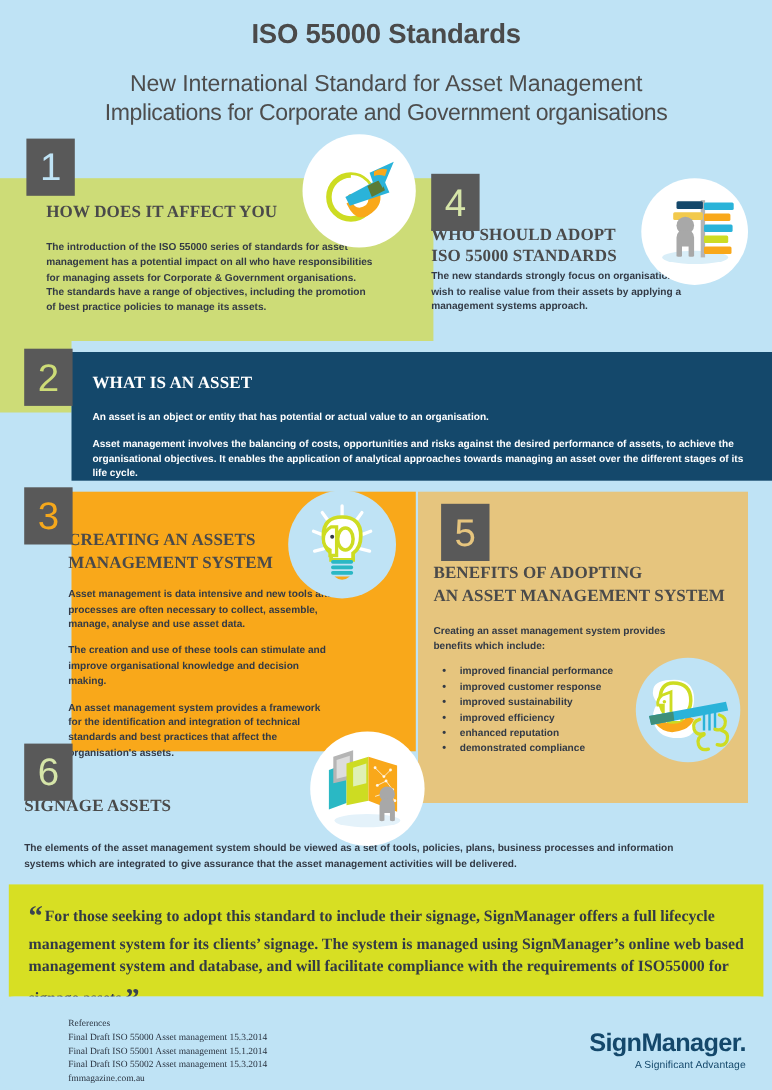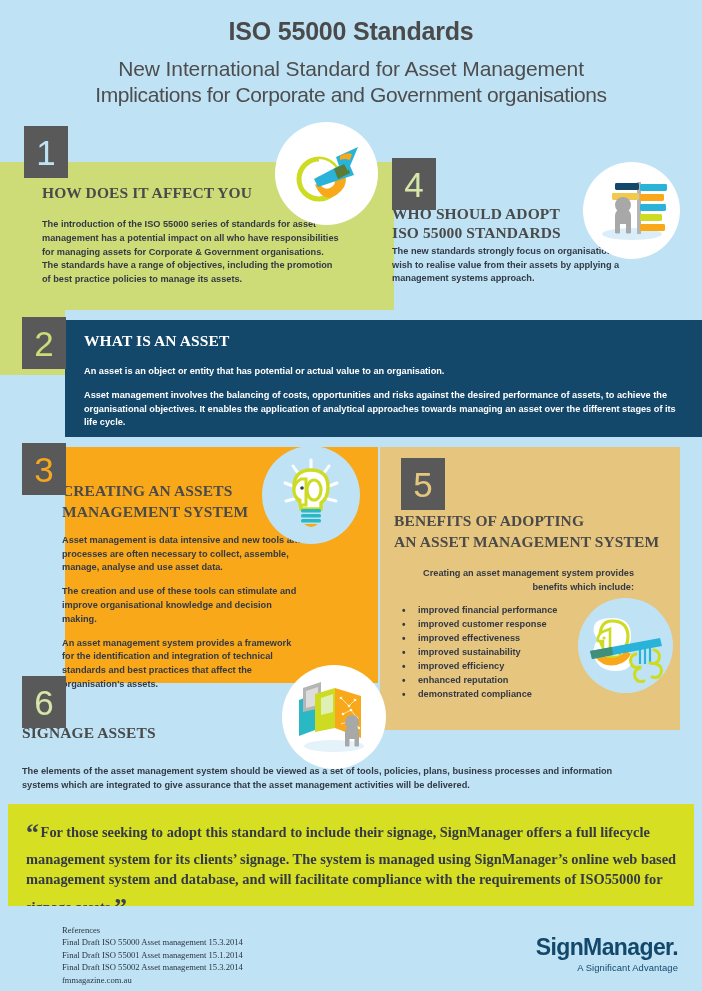--- a/index.html
+++ b/index.html
@@ -17,21 +17,21 @@
 
   
   .hdr { position: absolute; left: 0; top: 0; width: 702px; height: 118px; text-align: center; }
   .hdr-title {
     font-family: "Liberation Sans", sans-serif;
     font-size: 25px; font-weight: bold; color: #4a4a4a;
     letter-spacing: -0.2px; margin-top: 18px; line-height: 1.1;
   }
   .hdr-sub1 {
     font-size: 21px; color: #4d4d4d; font-weight: normal;
-    margin-top: 11px; line-height: 1.15; letter-spacing: -0.1px;
+    margin-top: 19px; line-height: 1.15; letter-spacing: -0.1px;
   }
   .hdr-sub2 {
     font-size: 21px; color: #4d4d4d; font-weight: normal;
     margin-top: 2px; line-height: 1.15; letter-spacing: -0.4px;
   }
 
   
   .block { position: absolute; }
   .num-badge {
     position: absolute;
@@ -172,21 +172,21 @@
       <rect x="47" y="52" width="25" height="7" rx="1.4" fill="#f9a81a"></rect>
       <circle cx="30" cy="33" r="8" fill="#a8a8a8"></circle>
       <path d="M22 44 q0 -7 8 -7 q8 0 8 7 l0 17 q-3 1 -5 0 l0 -9 l-6 0 l0 9 q-2 1 -5 0 z" fill="#a8a8a8"></path>
     </svg>
   </div>
 
   <div class="block" id="sec2-strip"></div>
   <div class="block" id="sec2-panel"></div>
   <div class="num-badge" style="left:22px; top:317px; color:#cddc77;">2</div>
 
-  <div class="block" style="left:84px; top:332px; width:600px; z-index:4;">
+  <div class="block" style="left:84px; top:340px; width:600px; z-index:4;">
     <div class="sec-title white">WHAT IS AN ASSET</div>
     <div class="body-txt white" style="margin-top:14px; width:598px;">
       <p>An asset is an object or entity that has potential or actual value to an organisation.</p>
       <p>Asset management involves the balancing of costs, opportunities and risks against the desired performance of assets, to achieve the organisational objectives. It enables the application of analytical approaches towards managing an asset over the different stages of its life cycle.</p>
     </div>
   </div>
 
   <div class="block" id="sec3-panel"></div>
   <div class="num-badge orange" style="left:22px; top:443px;">3</div>
 
@@ -221,27 +221,26 @@
       <path d="M33 69 q7 6 14 0 z" fill="#f9a81a"></path>
     </svg>
   </div>
 
   <div class="block" id="sec5-panel"></div>
   <div class="num-badge tan" style="left:401px; top:458px;">5</div>
 
   <div class="block" style="left:394px; top:512px; width:290px;">
     <div class="sec-title">BENEFITS OF ADOPTING</div>
     <div class="sec-title" style="margin-top:2px;">AN ASSET MANAGEMENT SYSTEM</div>
-    <div class="body-txt" style="margin-top:15px; width:240px;text-align:right;">
+    <div class="body-txt" style="margin-top:15px; width:240px;">
       <p>Creating an asset management system provides benefits which include:</p>
     </div>
     <ul class="bullets">
       <li>improved financial performance</li>
       <li>improved customer response</li>
-      <li>improved effectiveness</li>
       <li>improved sustainability</li>
       <li>improved efficiency</li>
       <li>enhanced reputation</li>
       <li>demonstrated compliance</li>
     </ul>
   </div>
 
   <div class="icon-circle lb" style="left:578px; top:598px; width:95px; height:95px;">
     <svg width="88" height="88" viewBox="0 0 88 88">
       <path d="M31 16 q18 0 18 18 q0 9 -5 14 q8 4 6 12 q-3 9 -16 9 q-16 0 -21 -12 q-4 -11 3 -20 q-6 -5 -4 -13 q2 -8 19 -8 z" fill="#ffffff"></path>

